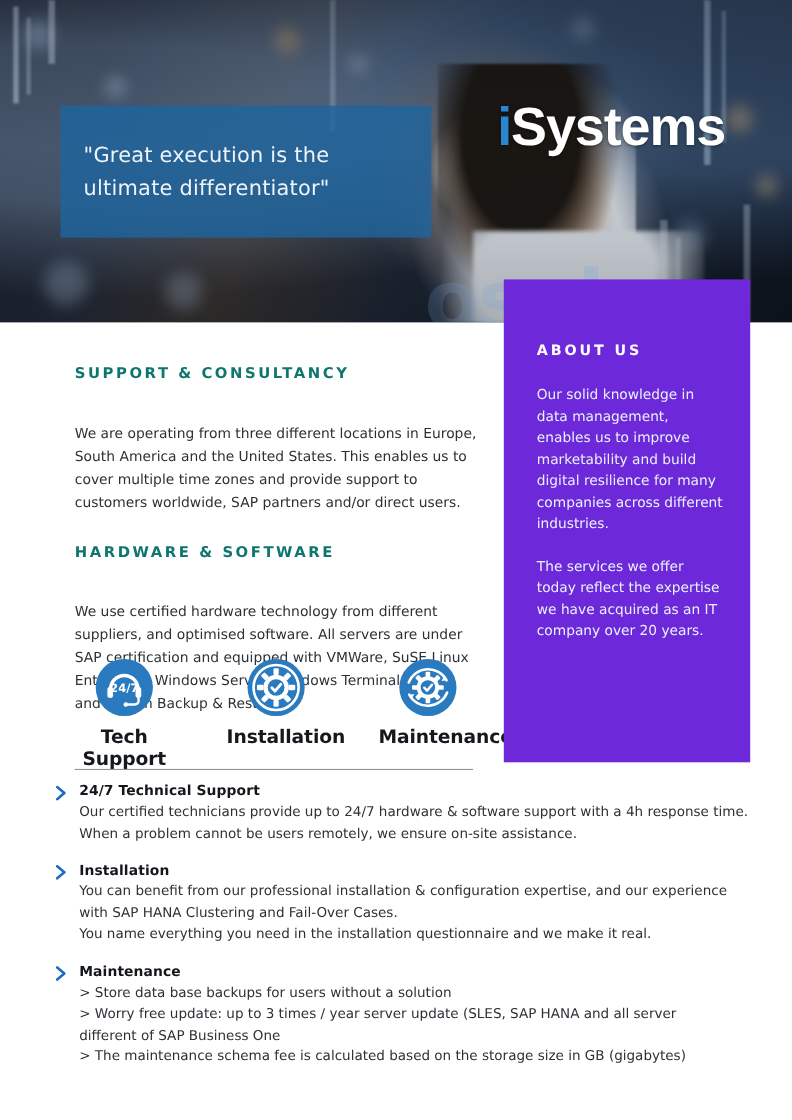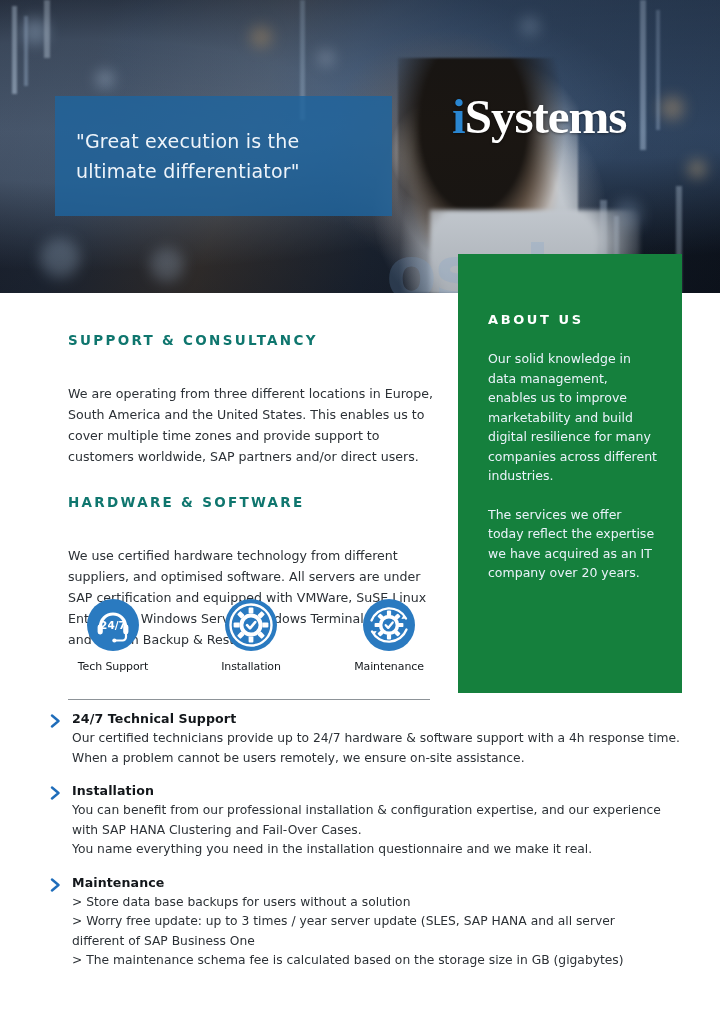--- a/index.html
+++ b/index.html
@@ -82,36 +82,36 @@
     font-size: 19px;
     line-height: 30px;
     letter-spacing: 0.2px;
     font-weight: 400;
     white-space: pre-line;
   }
 
   
   .logo {
     position:absolute; left:452px; top:92px;
-    font-family: Liberation Serif, serif;
+    font-family: Liberation Sans, sans-serif;
     font-size: 49px;
     font-weight: 700;
     letter-spacing: -1px;
     line-height: 1;
     color: #ffffff;
     text-shadow: 0 1px 3px rgba(0,0,0,0.45);
   }
   .logo .i { color: #2a86d1; }
 
   
   .about-panel {
     position:absolute;
     left:458px; top:254px;
     width:224px; height:439px;
-    background:#15803d;
+    background:#6d28d9;
     padding: 58px 24px 0 30px;
     z-index: 5;
   }
   .about-title {
     color:#ffffff;
     font-size:13px;
     font-weight:700;
     letter-spacing:2.6px;
     margin-bottom:22px;
   }
@@ -148,22 +148,22 @@
     position:absolute;
     left:68px; top:598px;
     width:368px;
     display:flex;
     gap: 48px;
   }
   .icon-item { width:90px; text-align:center; }
   .icon-item svg { display:block; margin:0 auto 8px auto; }
   .icon-label {
     color:#15191d;
-    font-size:11px;
-    font-weight:400;
+    font-size:17px;
+    font-weight:700;
     letter-spacing:-0.1px;
   }
   .icon-item:nth-child(2) .icon-label { color:#15191d; }
 
   
   .divider {
     position:absolute;
     left:68px; top:699px;
     width:362px; height:1px;
     background:#8d9398;

